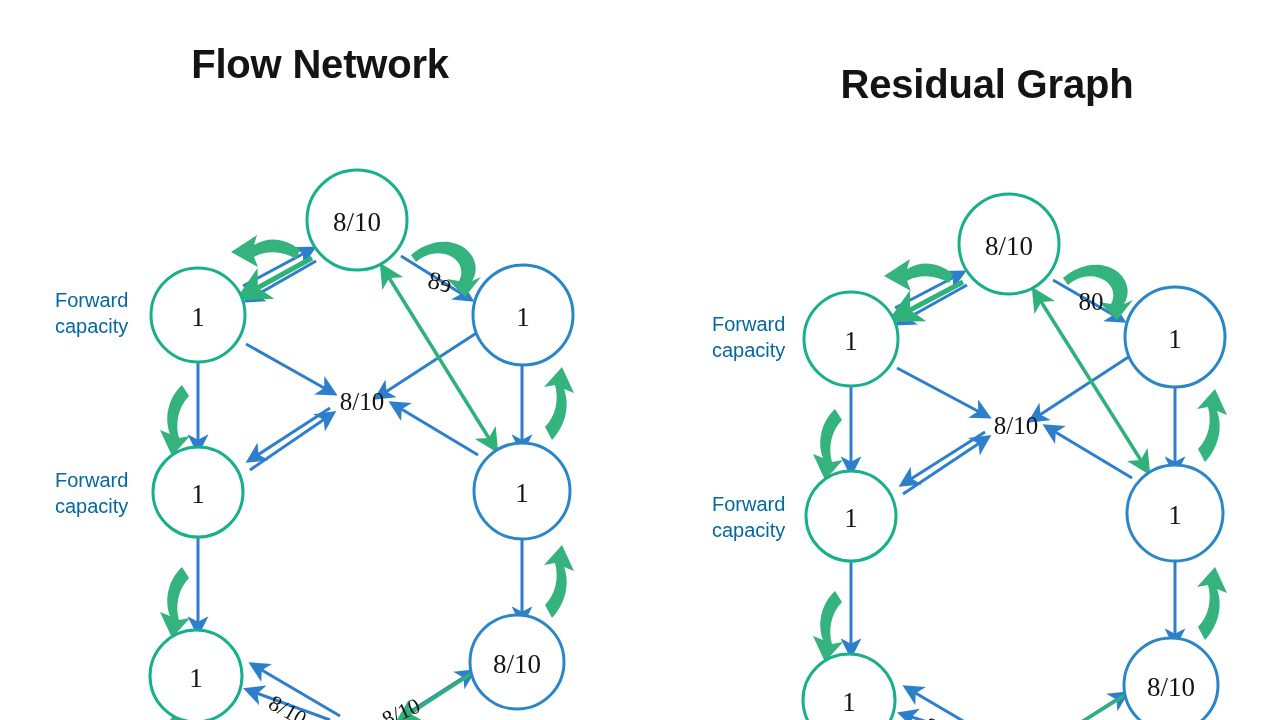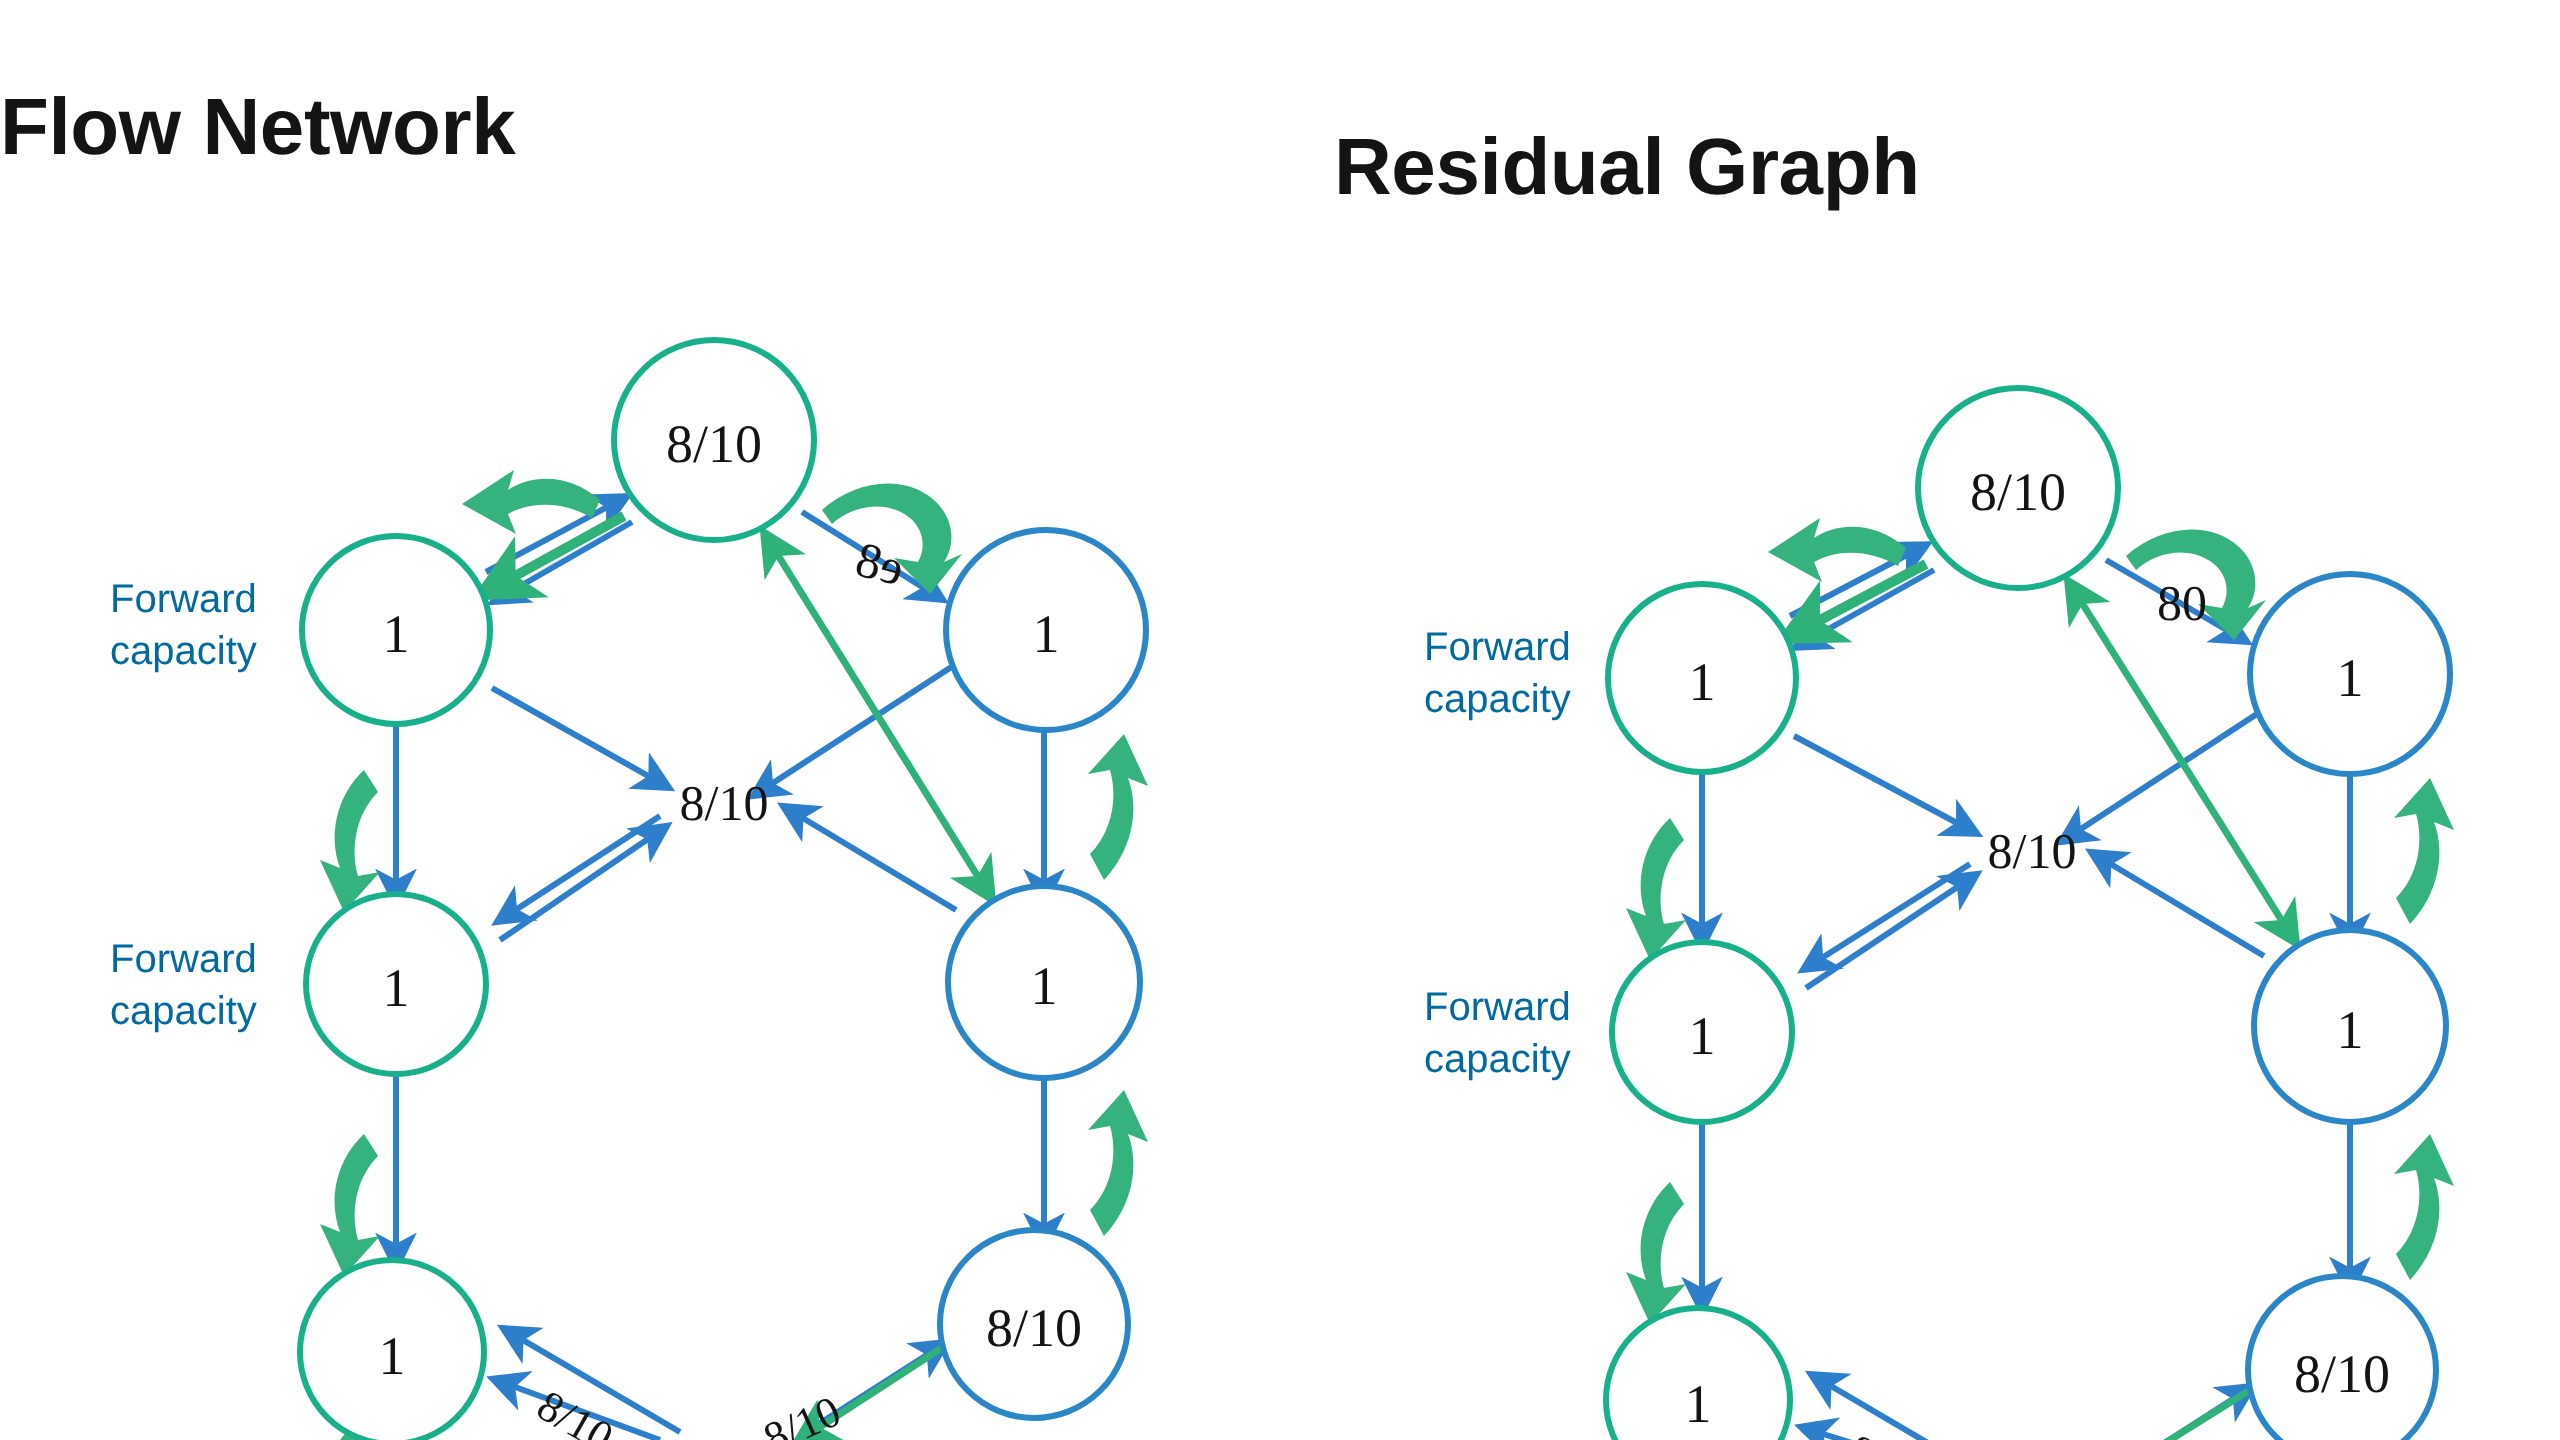--- a/index.html
+++ b/index.html
@@ -27,21 +27,21 @@
     height: 720px;
   }
   .panel.left  { left: 0; }
   .panel.right { left: 667px; margin-top: 20px; }
 
   .panel-title {
     position: absolute;
     top: 42px;
     left: 0;
     width: 640px;
-    text-align: left;
+    text-align: center;
     font-size: 40px;
     font-weight: bold;
     color: #141414;
     letter-spacing: -0.2px;
     font-family: "Liberation Sans", sans-serif;
   }
 
   .graph-svg {
     position: absolute;
     top: 0;

